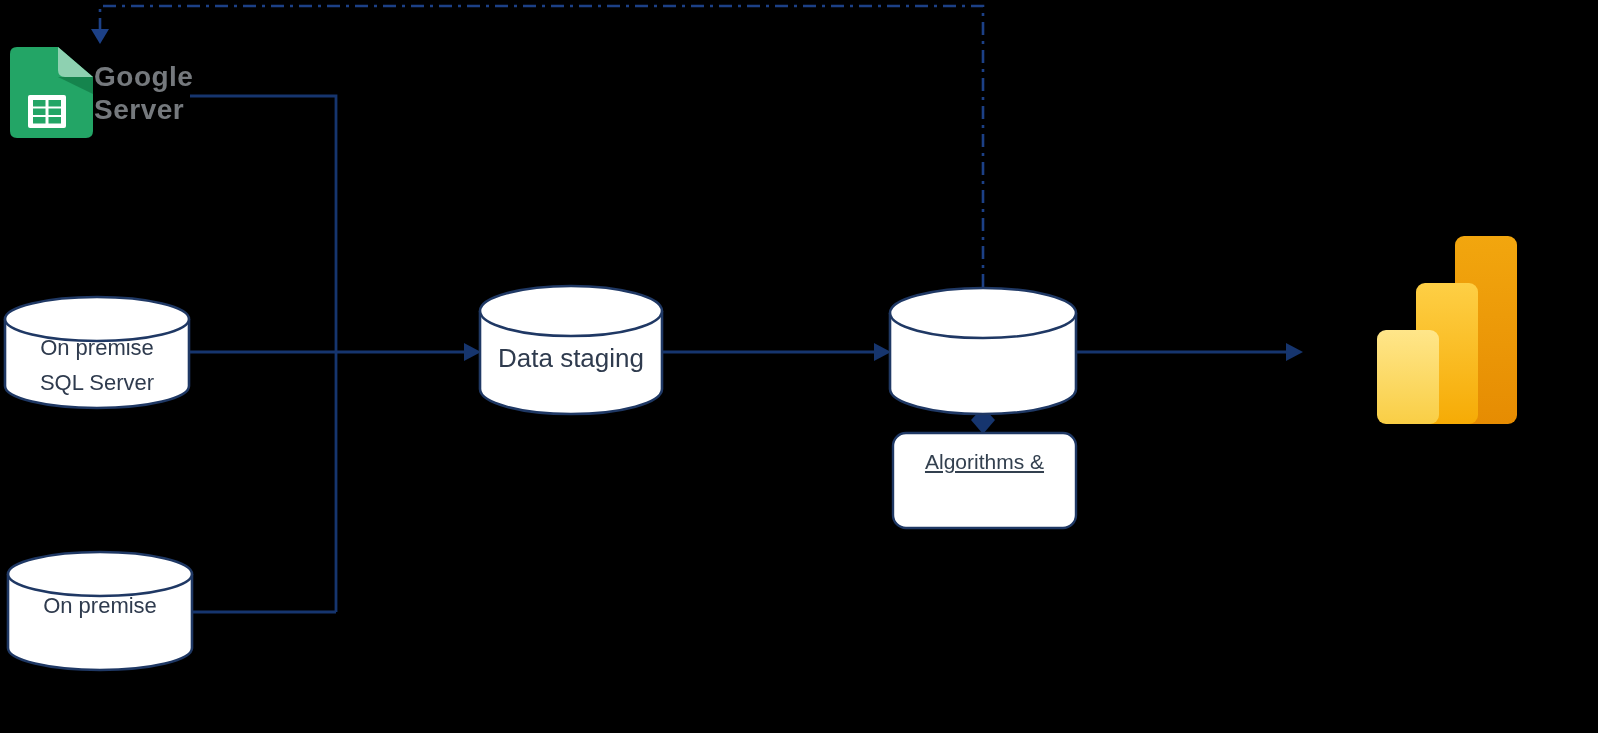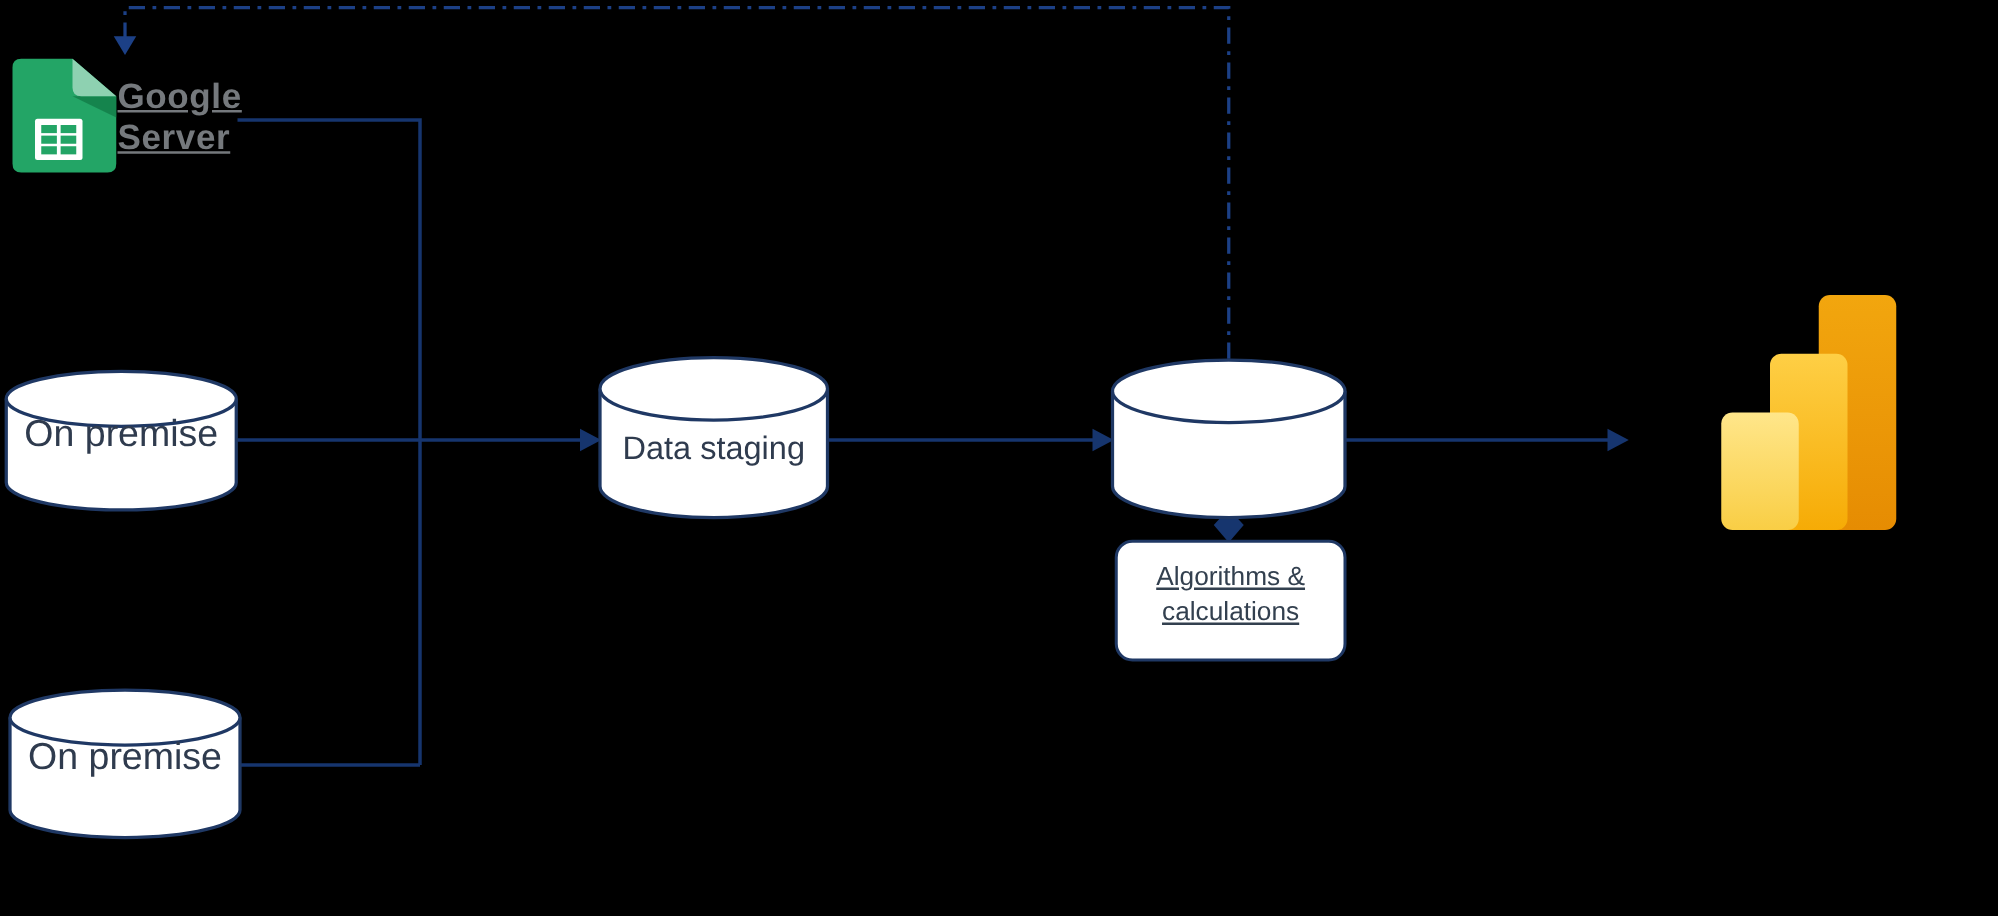--- a/index.html
+++ b/index.html
@@ -1,24 +1,24 @@
 <!DOCTYPE html>
 <html><head>
 <meta charset="utf-8">
 <style>
   html,body{margin:0;padding:0;background:#000;}
   body{font-family:"Liberation Sans", sans-serif;}
   .stage{position:relative;width:1598px;height:733px;background:#000000;overflow:hidden;}
   .stage svg{position:absolute;left:0;top:0;}
   .label{position:absolute;text-align:center;color:#2f3b4e;}
-  .cyl-label-2{font-size:30px;line-height:35px;}
+  .cyl-label-2{font-size:22px;line-height:35px;}
   .cyl-label-1{font-size:26px;line-height:28px;}
   .algo-label{font-size:21px;line-height:28px;color:#33404f;text-decoration:underline;}
   .gs-label{position:absolute;left:94px;top:60px;font-size:28px;line-height:33px;
-            font-weight:600;color:#75797d;letter-spacing:.5px;text-align:left;text-decoration:underline;}
+            font-weight:600;color:#75797d;letter-spacing:.5px;text-align:left;}
   .gs-label div{white-space:nowrap;}
 </style>
 </head>
 <body>
 
 <div class="stage">
 
   <svg width="1598" height="733" viewBox="0 0 1598 733">
     <defs>
       <linearGradient id="pbiFront" x1="0" y1="0" x2="0" y2="1">
@@ -99,27 +99,27 @@
     </g>
   </svg>
 
   <div class="gs-label">
     <div>Google</div>
     <div>Server</div>
   </div>
 
   <div class="label cyl-label-2" style="left:5px;top:330px;width:184px;">
     <div>On premise</div>
+    <div>SQL Server</div>
   </div>
 
   <div class="label cyl-label-2" style="left:8px;top:588px;width:184px;">
     <div>On premise</div>
   </div>
 
   <div class="label cyl-label-1" style="left:480px;top:344px;width:182px;">Data staging</div>
 
 
   <div class="label algo-label" style="left:893px;top:448px;width:183px;">
     <div>Algorithms &amp;</div>
-    <div>calculations</div>
   </div>
 
 </div>
 
 </body></html>

